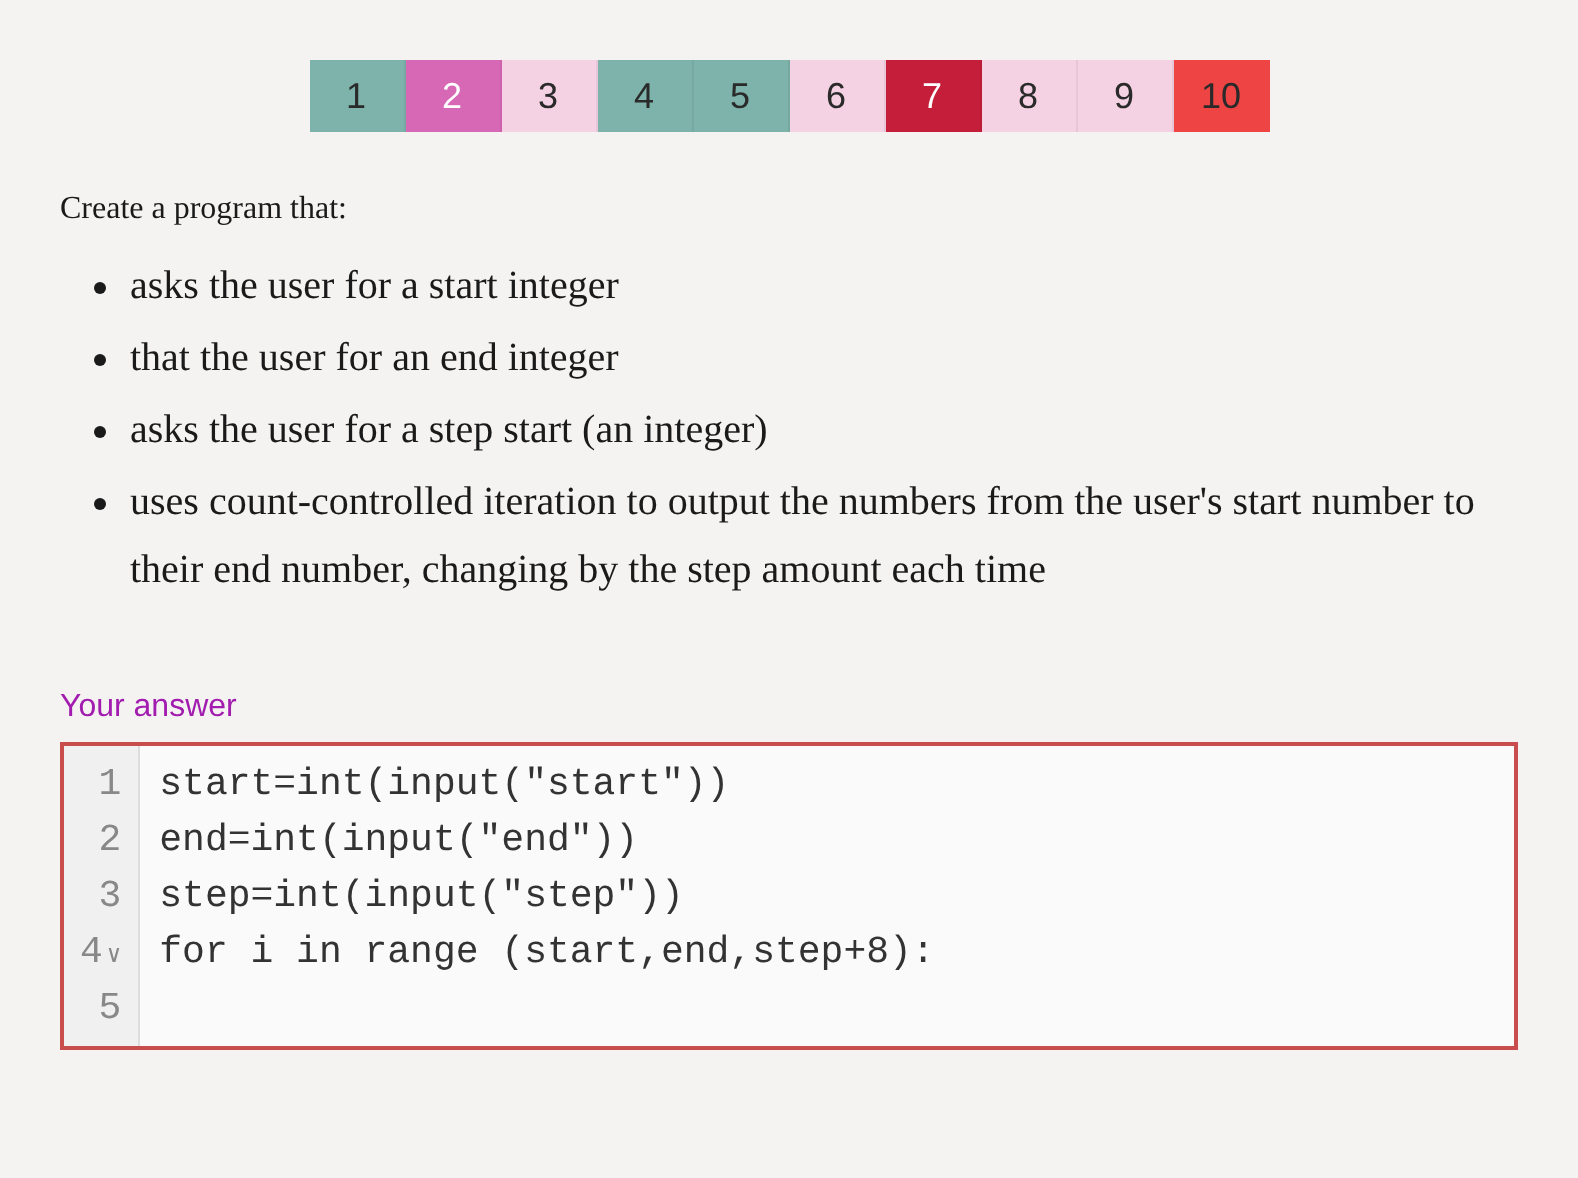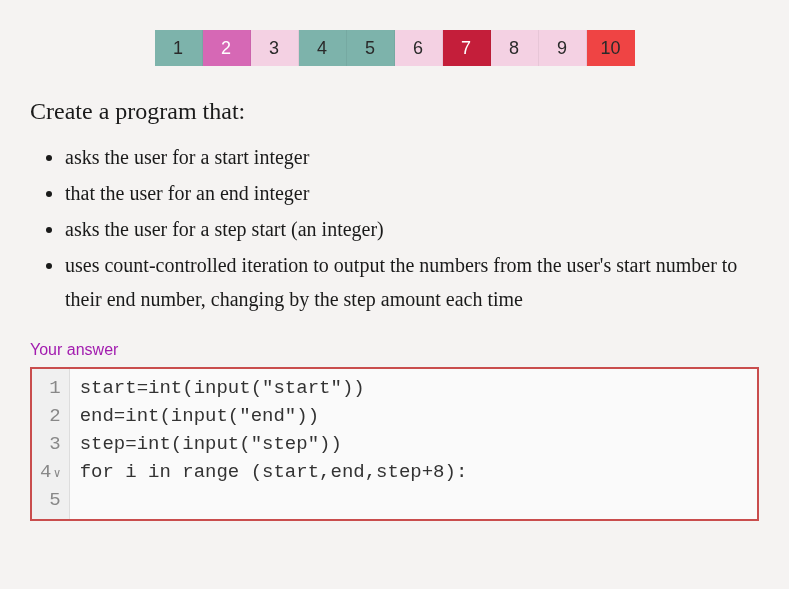--- a/index.html
+++ b/index.html
@@ -29,29 +29,29 @@
       justify-content: center;
       font-size: 18px;
       font-family: Arial, sans-serif;
       cursor: pointer;
       border-right: 1px solid rgba(0,0,0,0.05);
     }
     .page-cell:last-child {
       border-right: none;
     }
     .question-text {
-      font-size: 24px;
+      font-size: 16px;
       line-height: 1.7;
       margin-bottom: 8px;
       color: #1a1a1a;
     }
     .bullet-list {
       list-style: disc;
       padding-left: 35px;
-      margin-bottom: 25px;
+      margin-bottom: 43px;
     }
     .bullet-list li {
       font-size: 20px;
       line-height: 1.7;
       color: #1a1a1a;
       margin-bottom: 2px;
     }
     .answer-label {
       font-size: 16px;
       color: #a21caf;

